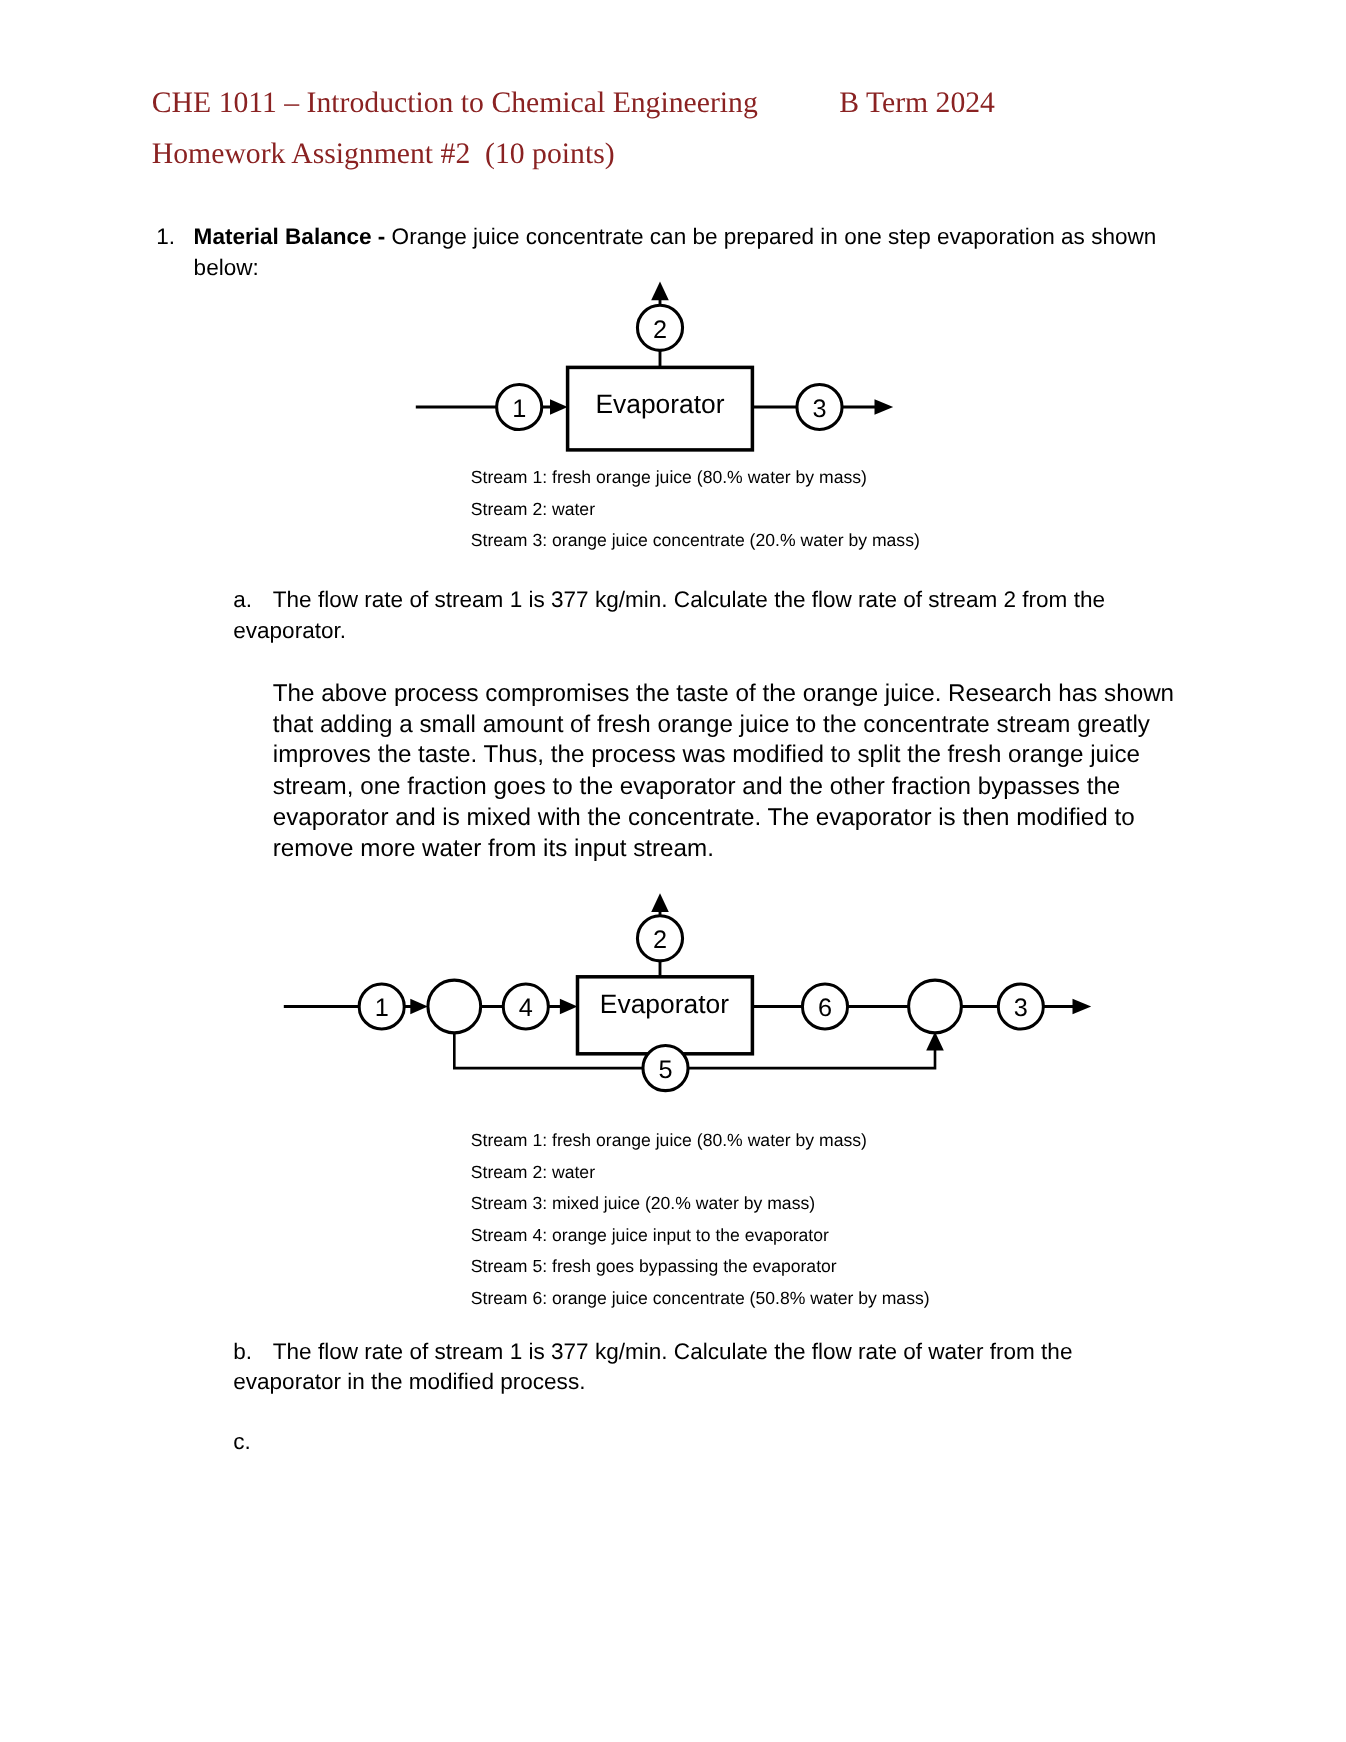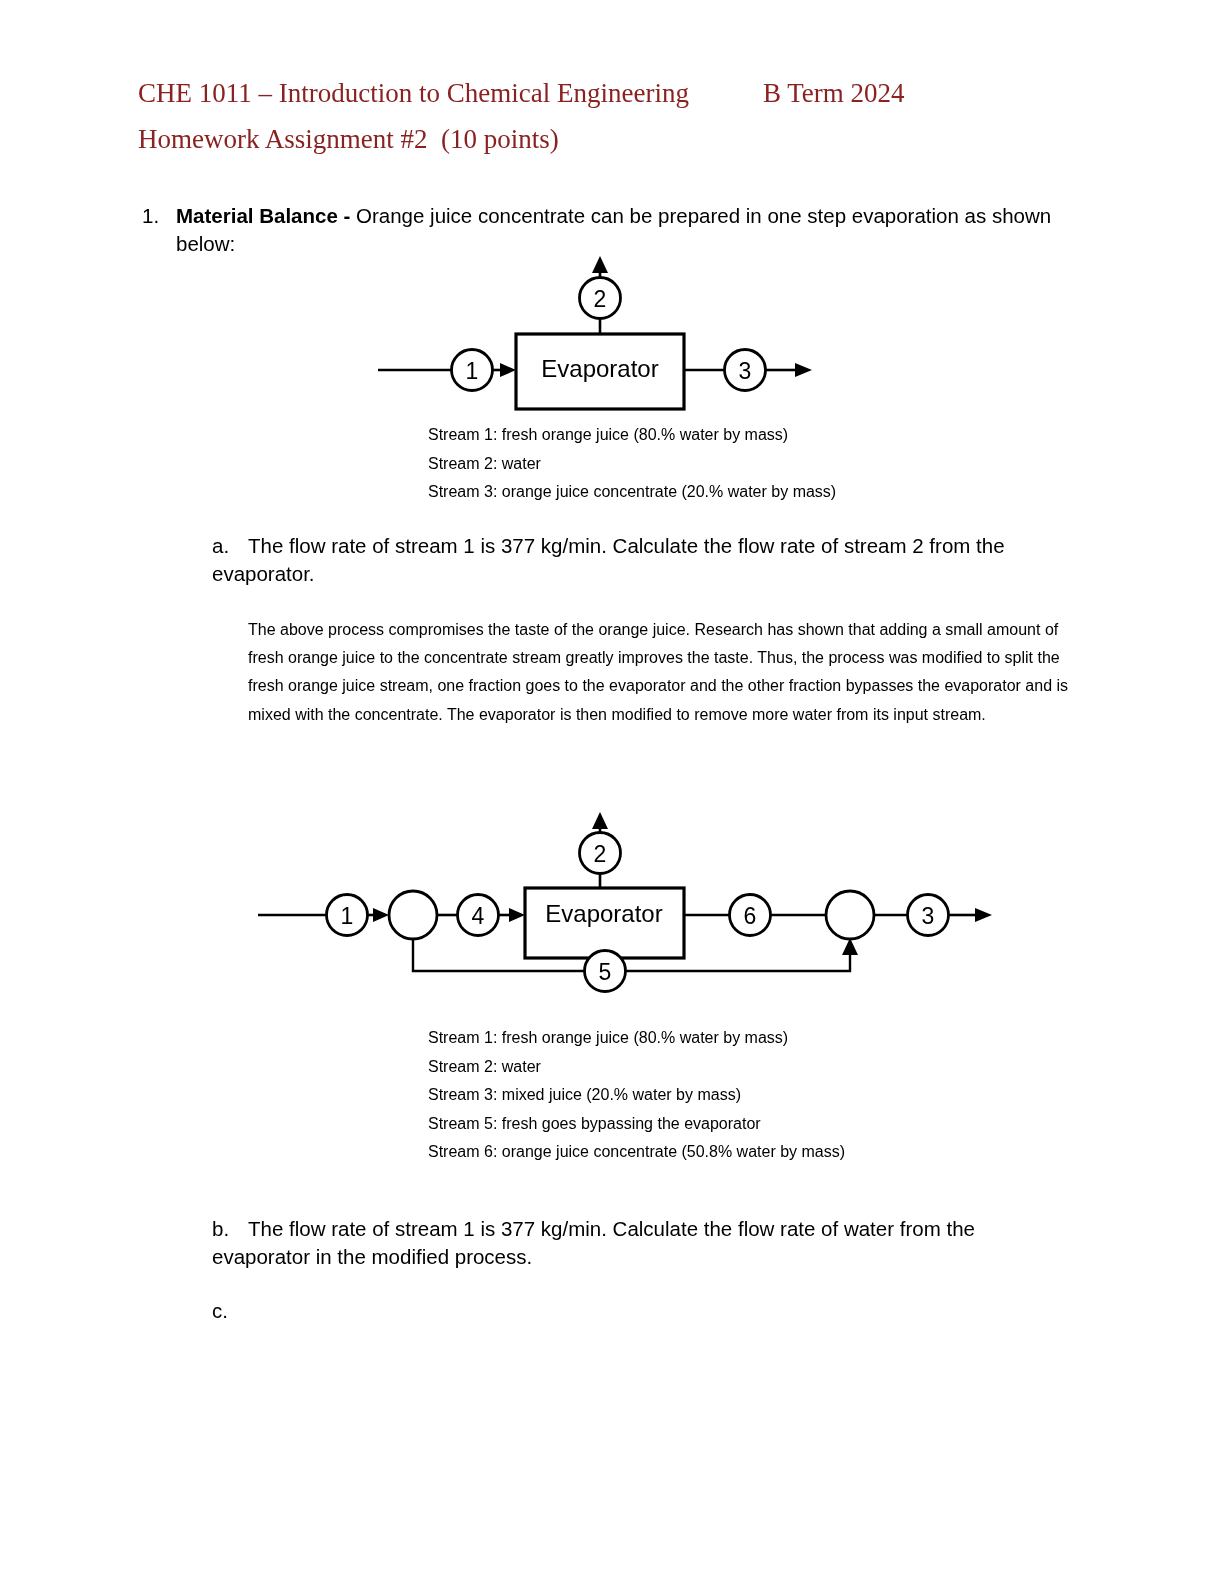--- a/index.html
+++ b/index.html
@@ -119,21 +119,21 @@
   .item .text {
     margin-left: 36px;
     white-space: pre-line;
   }
   .item-a { left: 212px; top: 532px; width: 860px; }
   .para-block {
     position: absolute;
     left: 248px;
     top: 616px;
     width: 830px;
-    font-size: 16px;
+    font-size: 22px;
     line-height: 28.2px;
     white-space: pre-line;
   }
   .item-b { left: 212px; top: 1215px; width: 860px; }
   .item-c { left: 212px; top: 1297px; width: 860px; }
 </style>
 </head>
 <body>
 
 <div class="page">
@@ -243,20 +243,21 @@
       <text class="stream-num" x="478" y="121">4</text>
       <text class="stream-num" x="605" y="177">5</text>
       <text class="stream-num" x="750" y="121">6</text>
     </svg>
   </div>
 
   <div class="stream-list stream-list-2">
     <div>Stream 1: fresh orange juice (80.% water by mass)</div>
     <div>Stream 2: water</div>
     <div>Stream 3: mixed juice (20.% water by mass)</div>
+    <div>Stream 4: orange juice input to the evaporator</div>
     <div>Stream 5: fresh goes bypassing the evaporator</div>
     <div>Stream 6: orange juice concentrate (50.8% water by mass)</div>
   </div>
 
   <div class="item item-b">
     <span class="letter">b.</span>
     <span class="text">The flow rate of stream 1 is 377 kg/min. Calculate the flow rate of water from the evaporator in the modified process.</span>
   </div>
 
   <div class="item item-c">

